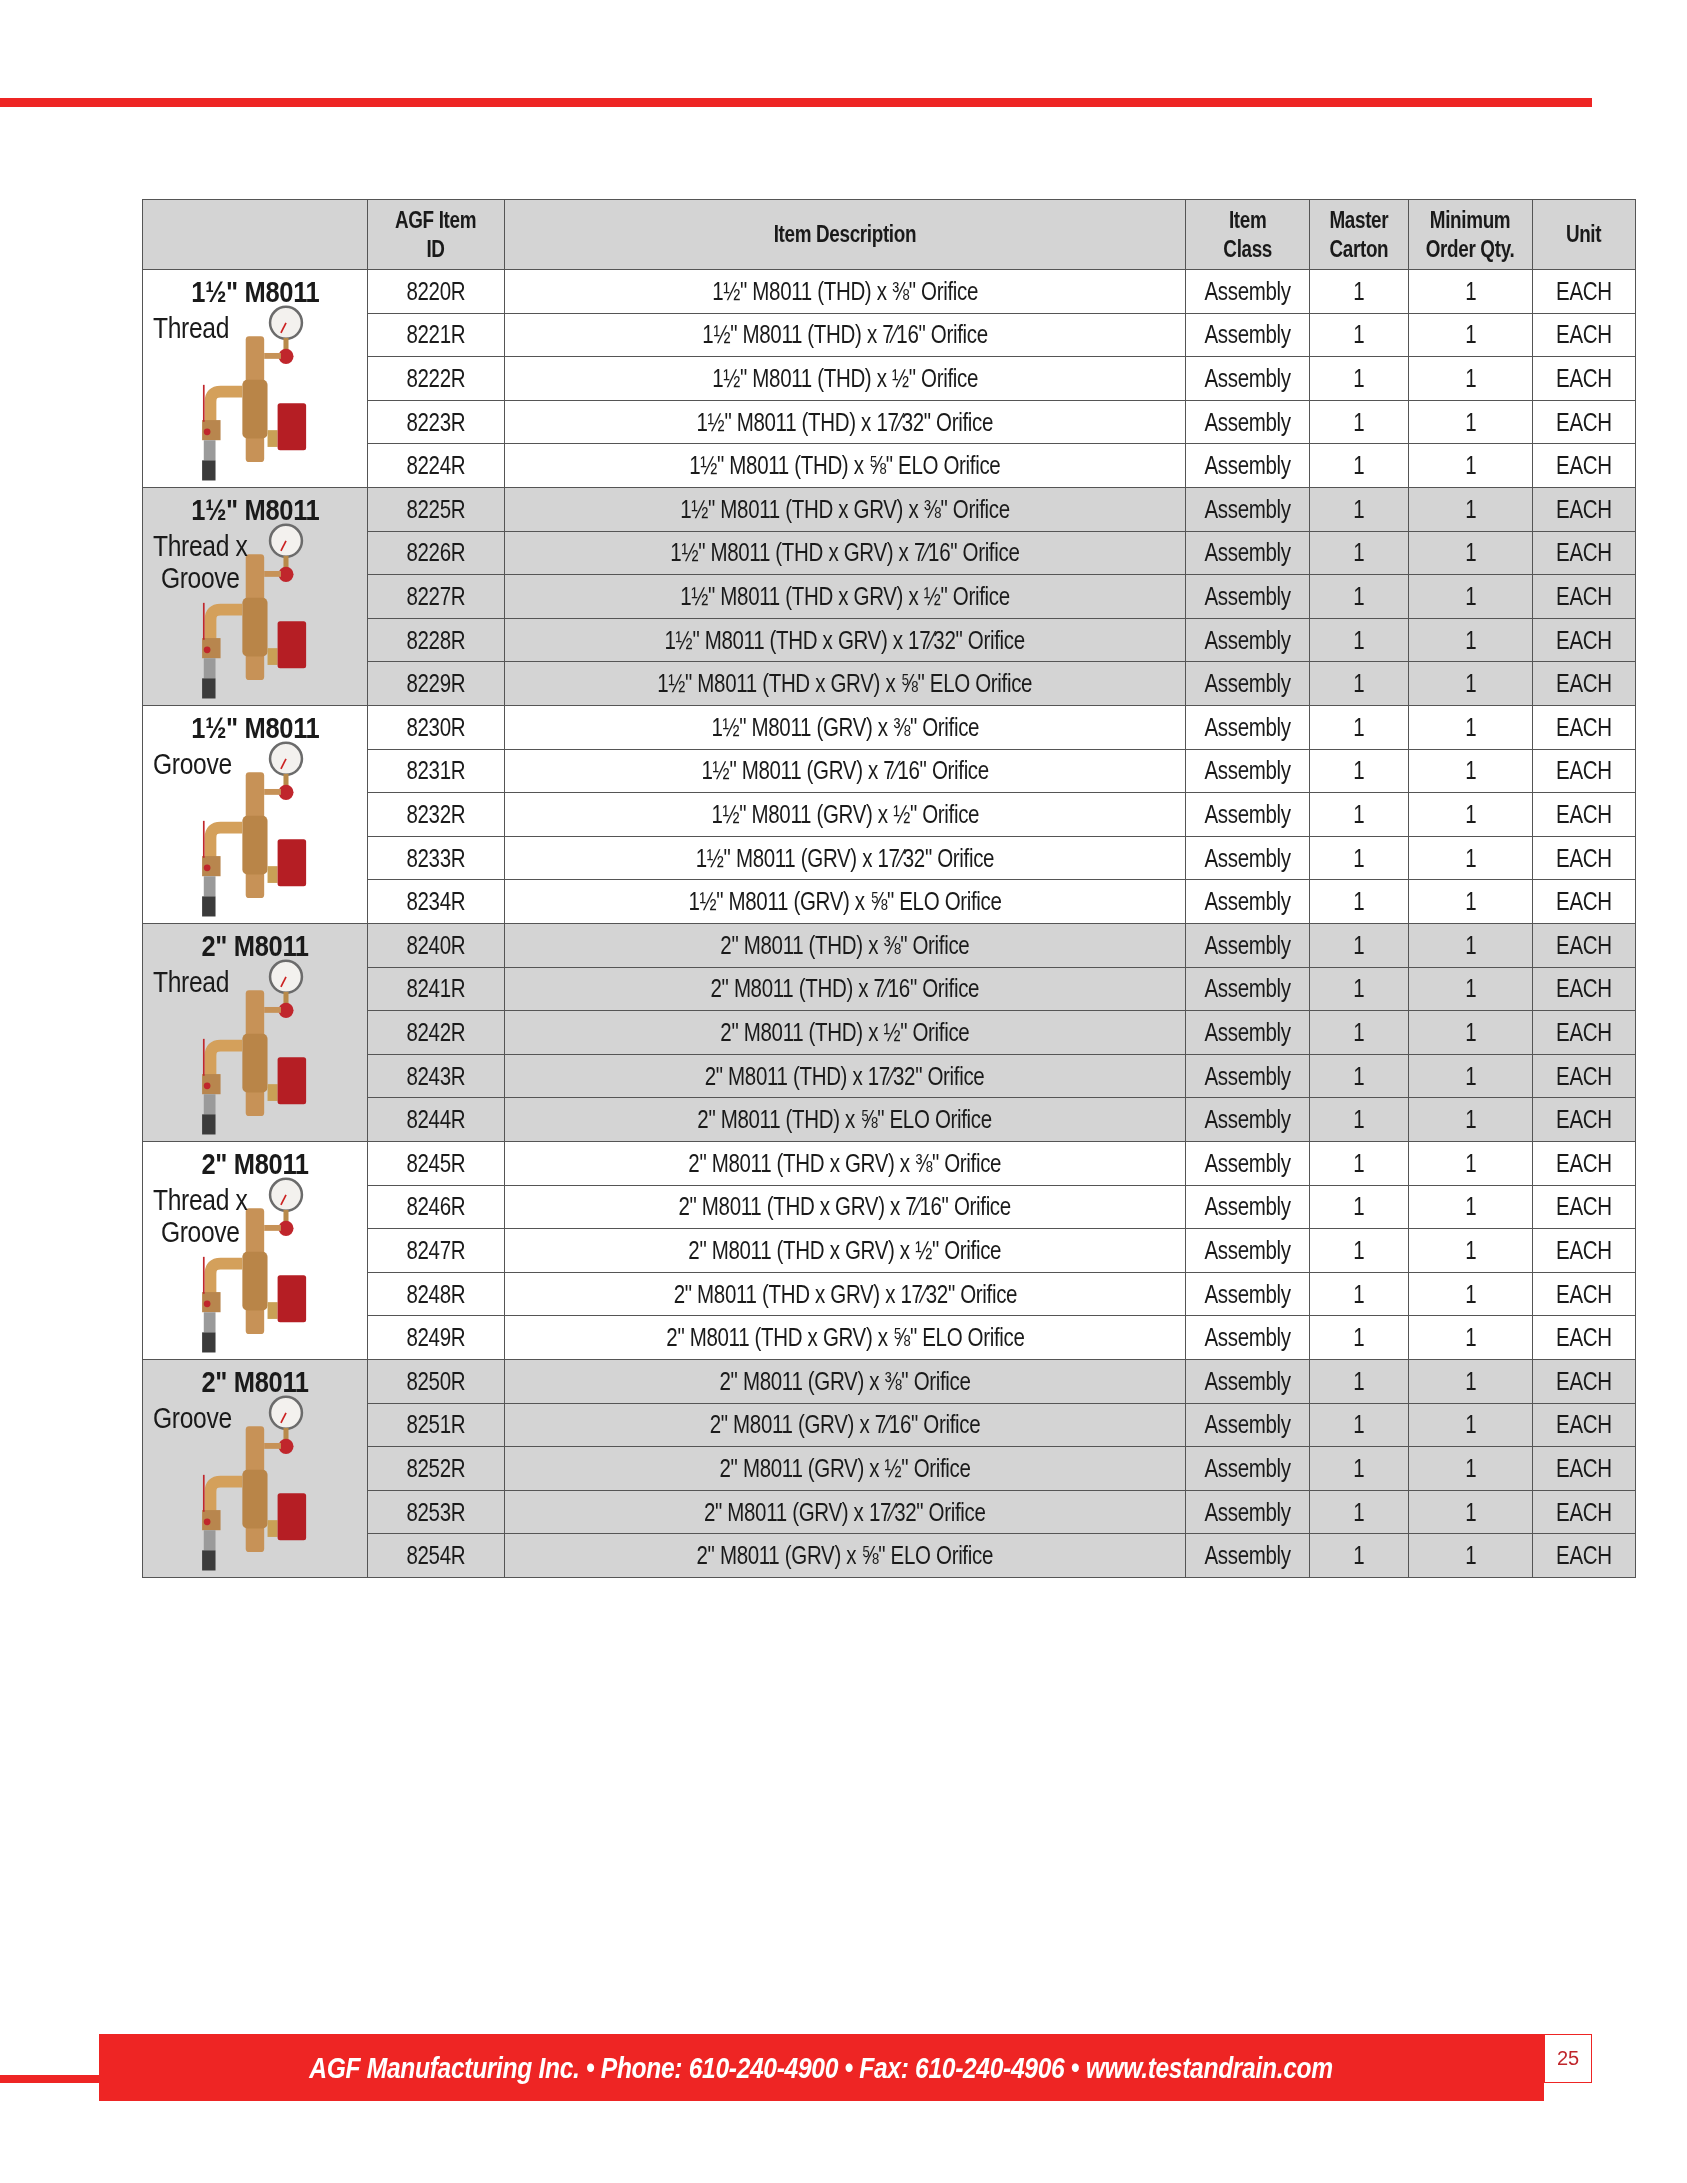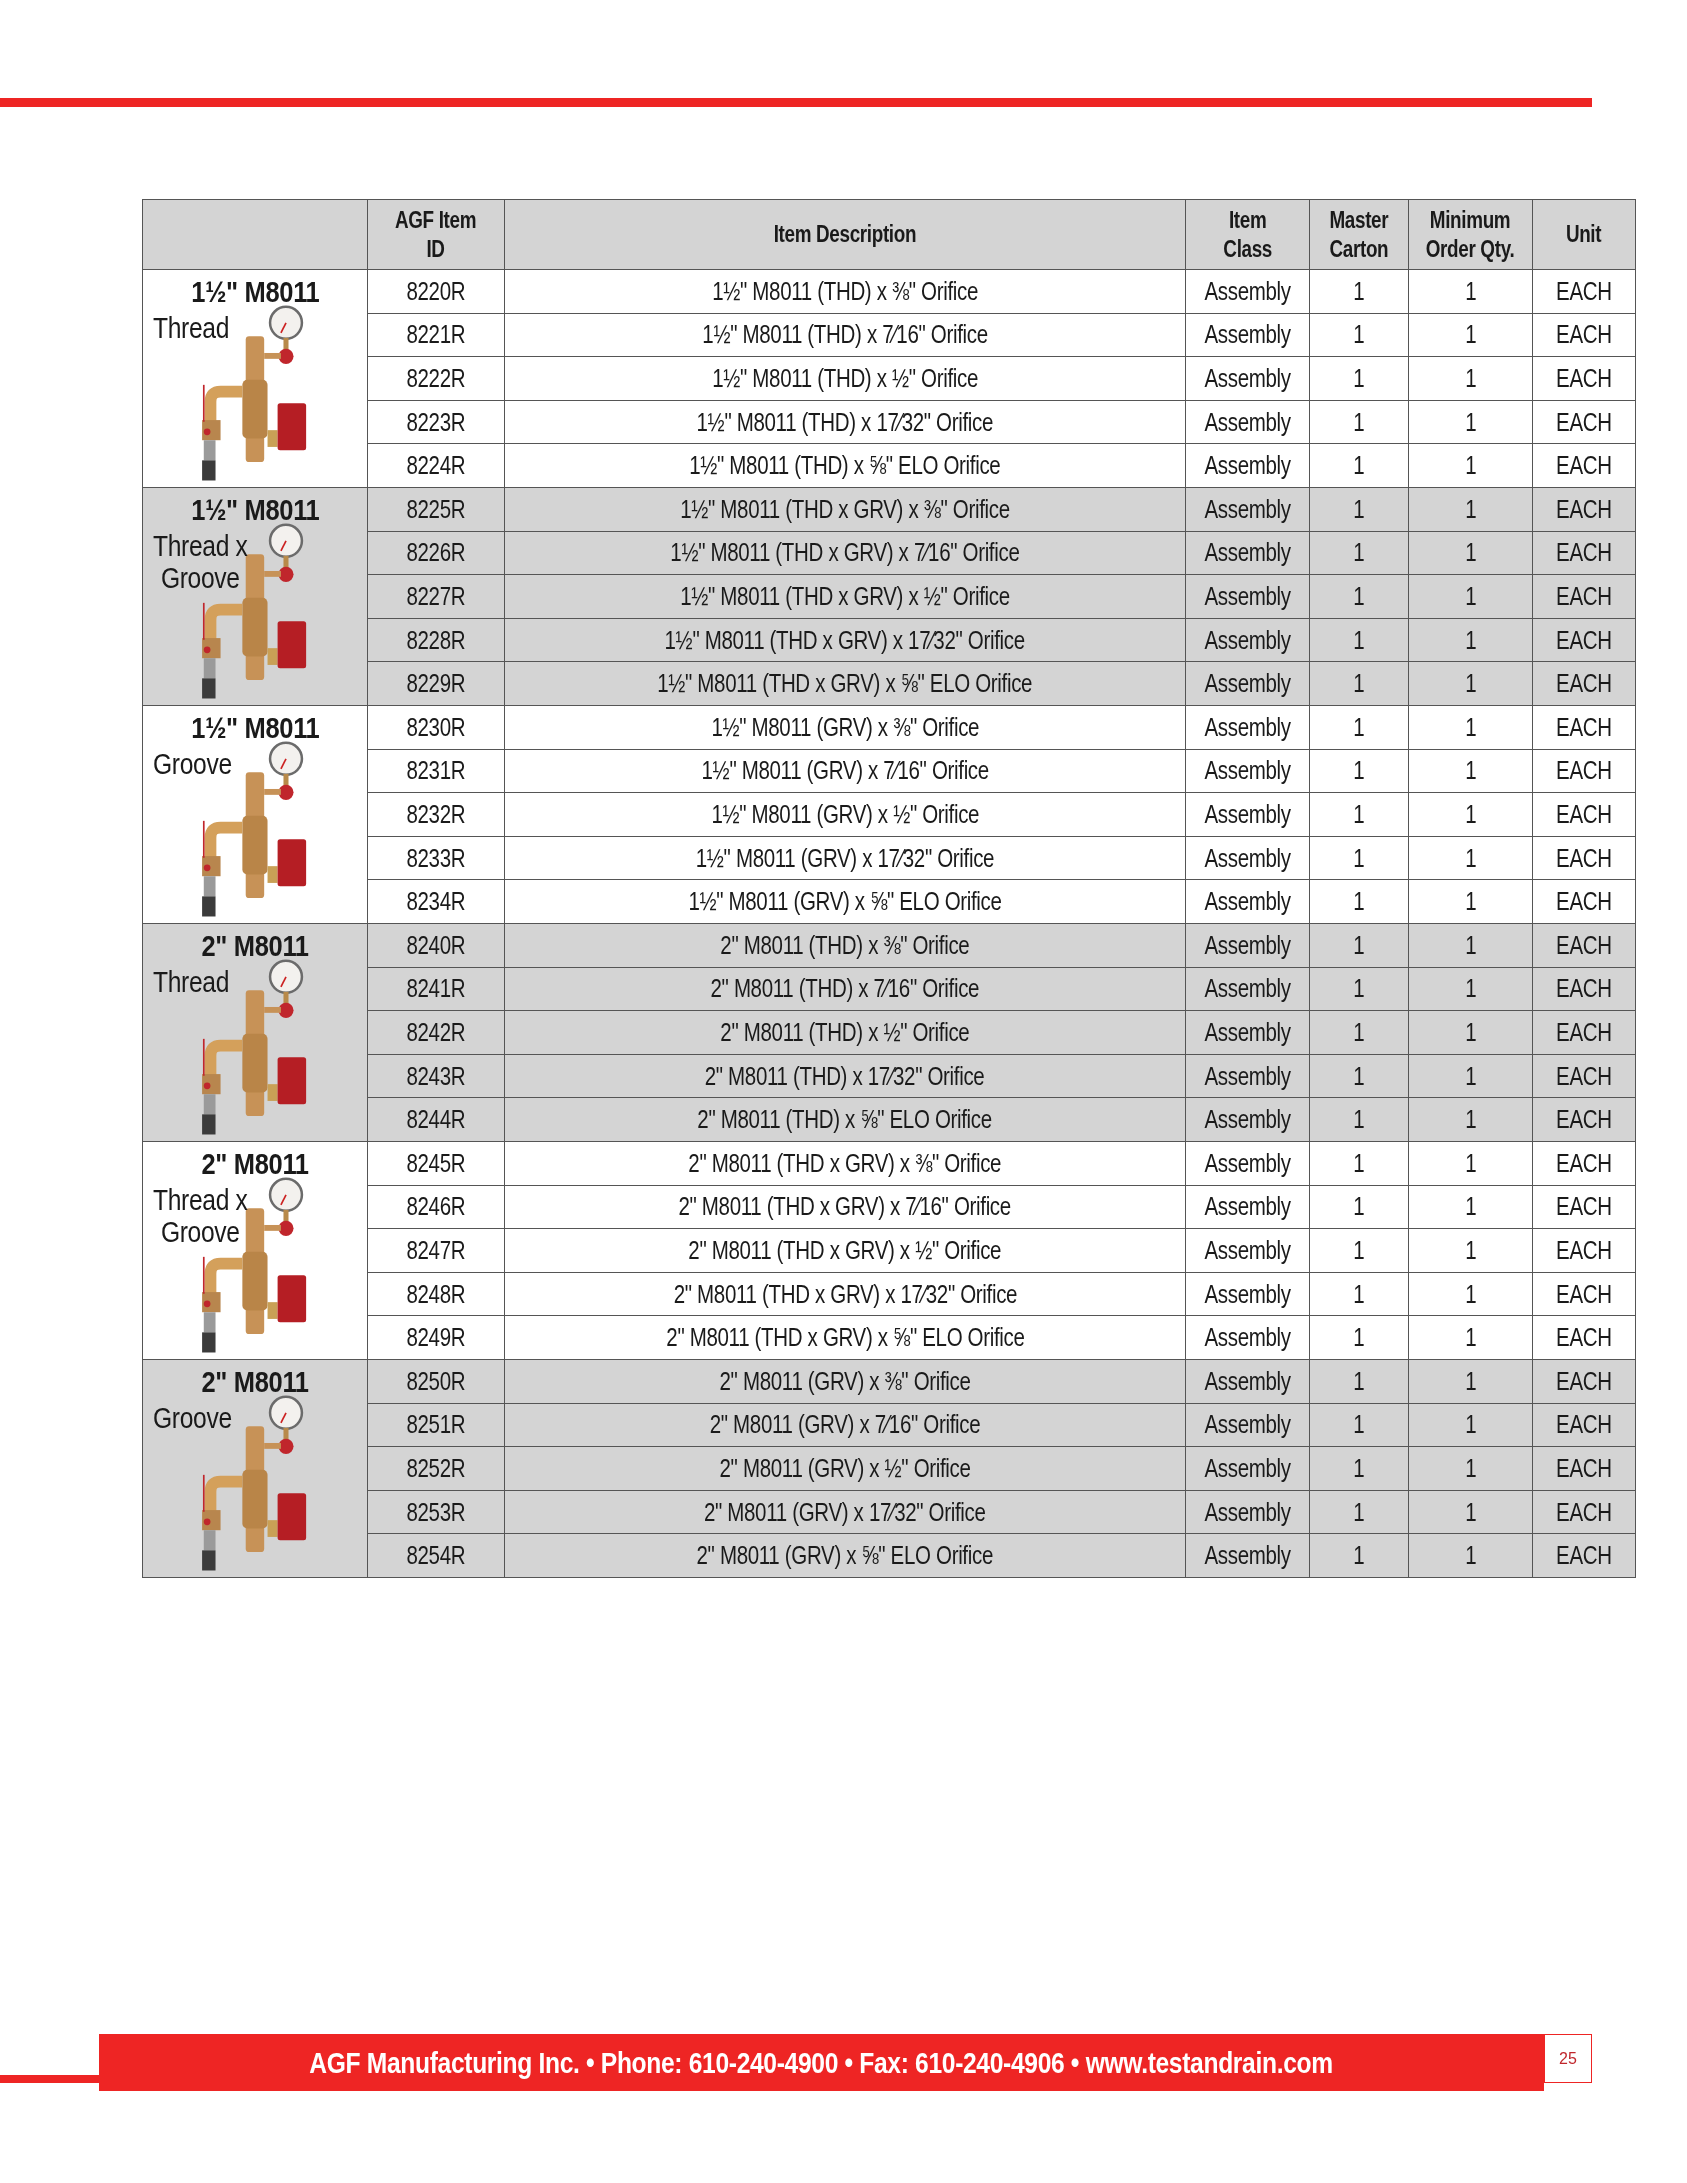--- a/index.html
+++ b/index.html
@@ -23,28 +23,28 @@
 
   td.group-cell { vertical-align:top; text-align:left; position:relative; padding:0; }
   .group-inner { position:relative; height:217px; }
   .group-title { position:absolute; left:0; right:0; top:5px; text-align:center;
                  font-weight:bold; font-size:30px; letter-spacing:-0.4px; }
   .group-title span { display:inline-block; transform:scaleX(0.85); }
   .group-sub { position:absolute; left:10px; top:42px; font-size:29px; line-height:32px;
                white-space:pre-line; transform:scaleX(0.85); transform-origin:left top; }
   .product-img { position:absolute; left:44px; top:34px; width:151px; height:181px; }
 
-  .footer-band { position:absolute; left:99px; top:2034px; width:1445px; height:57px;
-                 background:#ee2524; display:flex; align-items:center; justify-content:center; }
+  .footer-band { position:absolute; left:99px; top:2034px; width:1445px; height:67px;
+                 background:#ee2524; display:flex; align-items:center; justify-content:center;font-style:italic; }
   .footer-text { color:#fff; font-weight:bold; font-size:30px; letter-spacing:-0.4px;
                  transform:scaleX(0.82); white-space:nowrap; }
   .footer-left-rule { position:absolute; left:0; top:2075px; width:99px; height:8.4px; background:#ee2524; }
   .page-box { position:absolute; left:1544px; top:2034px; width:46px; height:47px;
               border:1.7px solid #ee2524; background:#fff; display:flex; align-items:center;
-              justify-content:center; color:#c0262c; font-size:16px; }
+              justify-content:center; color:#c0262c; font-size:20px; }
 </style>
 </head>
 <body>
 
 <div class="top-rule"></div>
 
 <table class="catalog">
   <colgroup>
     <col style="width:225px">
       <col style="width:137px">

